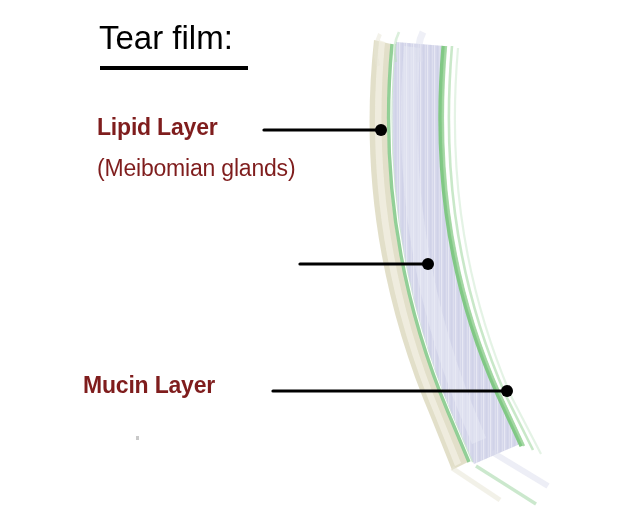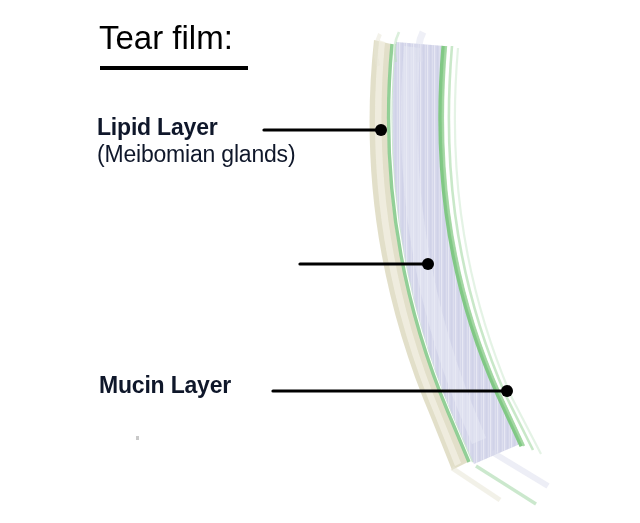--- a/index.html
+++ b/index.html
@@ -37,39 +37,39 @@
     top: 66px;
     width: 148px;
     height: 4px;
     background: #000000;
   }
 
   
   .label-block {
     position: absolute;
     white-space: nowrap;
-    color: #0f172a;
+    color: #7f1d1d;
   }
   .label-main {
     font-size: 23px;
     font-weight: bold;
     line-height: 1.05;
     letter-spacing: -0.2px;
   }
   .label-sub {
     font-size: 23px;
     font-weight: 400;
     line-height: 1.05;
     letter-spacing: -0.2px;
-    margin-top: 3px;
+    margin-top: 17px;
   }
 
   #label-lipid   { left: 97px;  top: 115px; }
   #label-aqueous { left: 99px;  top: 248px; }
-  #label-mucin   { left: 99px;  top: 373px; }
+  #label-mucin   { left: 83px;  top: 373px; }
 
   
   #leaders, #illustration {
     position: absolute;
     left: 0;
     top: 0;
     width: 640px;
     height: 523px;
   }
   #illustration { z-index: 1; }

